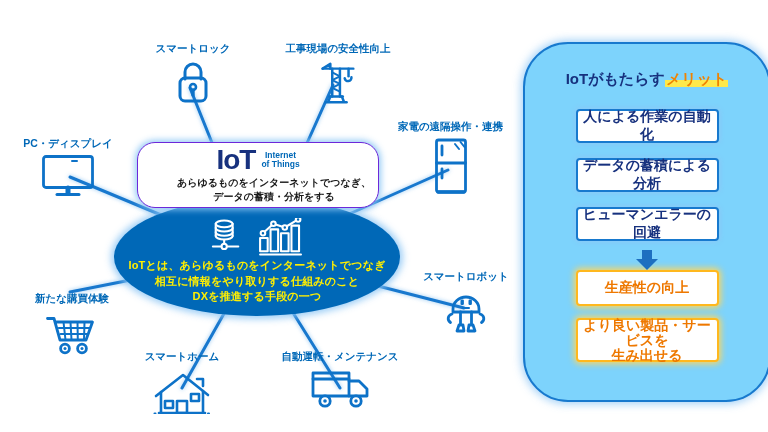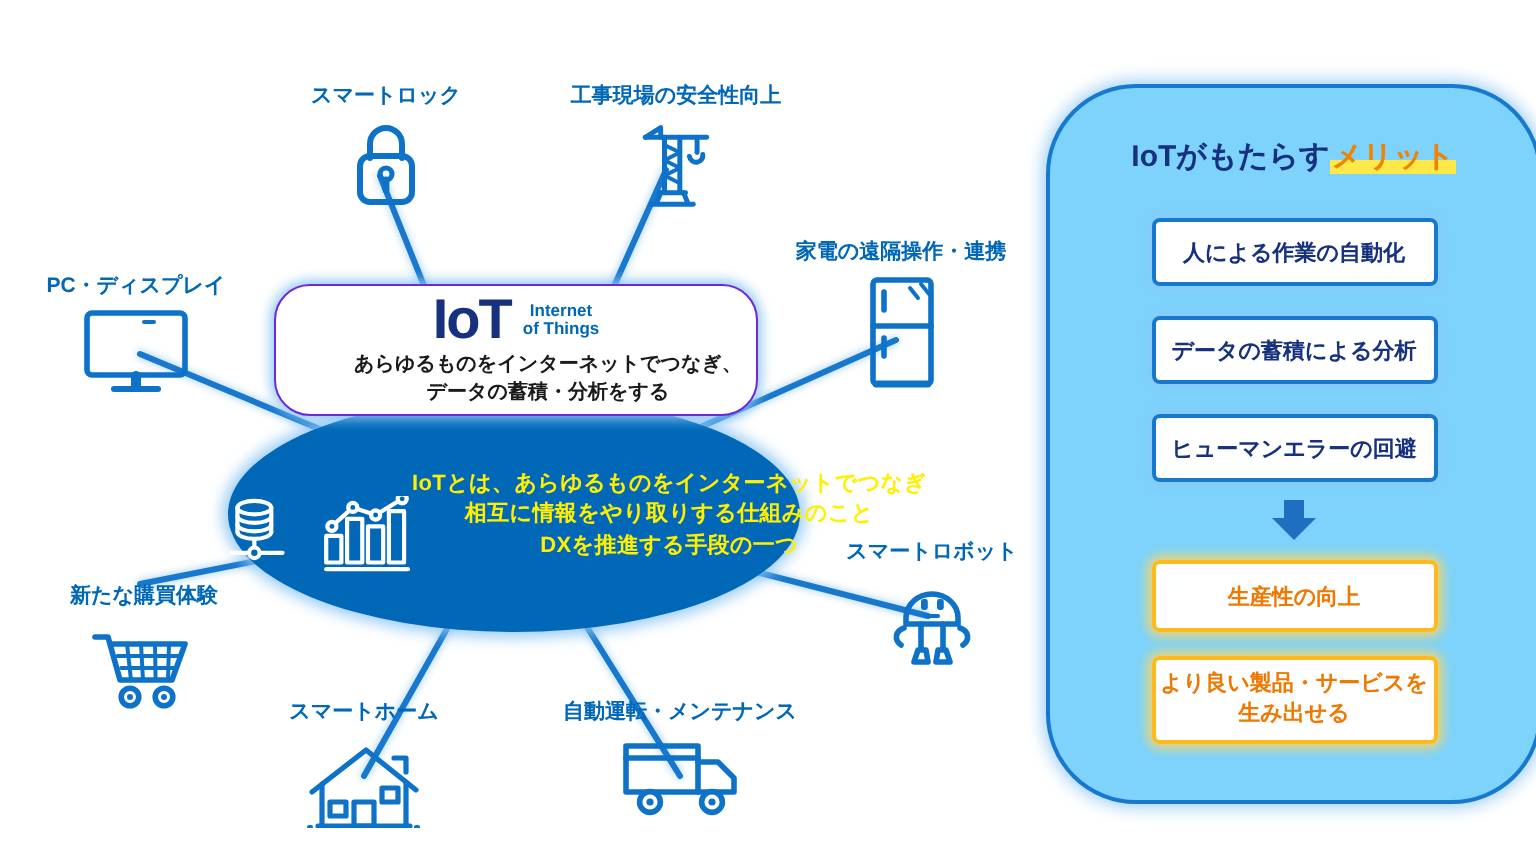--- a/index.html
+++ b/index.html
@@ -17,21 +17,21 @@
   .spokes line {
     stroke: #1878ce; stroke-width: 3; stroke-linecap: round;
   }
   .spokes { filter: drop-shadow(0 0 2px rgba(130,190,240,.85)); }
 
   
   .hub-ellipse {
     position: absolute; left: 114px; top: 198px; width: 286px; height: 118px;
     background: #0068b7; border-radius: 50%;
     box-shadow: 0 0 7px 3px rgba(140,198,245,.85);
-    display: flex; flex-direction: row; align-items: center;
+    display: flex; flex-direction: column; align-items: center;
   }
   .hub-icons { margin-top: 20px; display: flex; align-items: flex-end; gap: 16px; height: 38px; }
   .hub-def { margin-top: 2px; text-align: center; }
   .hub-def div {
     color: #ffef00; font-weight: bold; font-size: 11px; line-height: 15.5px;
     white-space: nowrap; letter-spacing: 0.2px;
   }
   .hub-card {
     position: absolute; left: 137px; top: 142px; width: 242px; height: 66px;
     background: #ffffff; border-radius: 18px;
@@ -76,34 +76,34 @@
   }
   .panel-title { margin-top: 25px; font-size: 15px; font-weight: bold; line-height: 20px; white-space: nowrap; }
   .panel-title .t-prefix { color: #17317e; }
   .panel-title .t-highlight {
     color: #f08300;
     background: linear-gradient(transparent 58%, #ffe94a 58%);
     padding: 0 1px;
   }
   .p-box {
     width: 143px; margin: 0 auto; border-radius: 4px; background: #fff;
-    font-weight: bold; font-size: 11px; color: #17317e;
-    display: flex; flex-direction: column; justify-content: center; align-items: center; font-family: Liberation Serif, serif;
+    font-weight: bold; font-size: 14px; color: #17317e;
+    display: flex; flex-direction: column; justify-content: center; align-items: center;
   }
   .p-box.blue {
     border: 2px solid #1779ce; height: 34px;
     box-shadow: 0 0 5px 1px rgba(140,198,245,.95);
   }
   .p-box.yellow {
     border: 2px solid #ffb81e; color: #ee7800;
     box-shadow: 0 0 6px 2px rgba(255,214,90,.95);
   }
   .b1 { margin-top: 20px; }
   .b2, .b3 { margin-top: 15px; }
-  .y1 { margin-top: 10px; height: 36px; }
+  .y1 { height: 36px; }
   .y2 { margin-top: 12px; height: 44px; line-height: 15px; }
   .arrow-down { margin: 9px auto 0; width: 22px; height: 20px; position: relative; }
   .arrow-down .stem { position: absolute; left: 6px; top: 0; width: 10px; height: 9px; background: #1d6fc0; }
   .arrow-down .head {
     position: absolute; left: 0; top: 9px; width: 0; height: 0;
     border-left: 11px solid transparent; border-right: 11px solid transparent;
     border-top: 11px solid #1d6fc0;
   }
 </style>
 </head>

